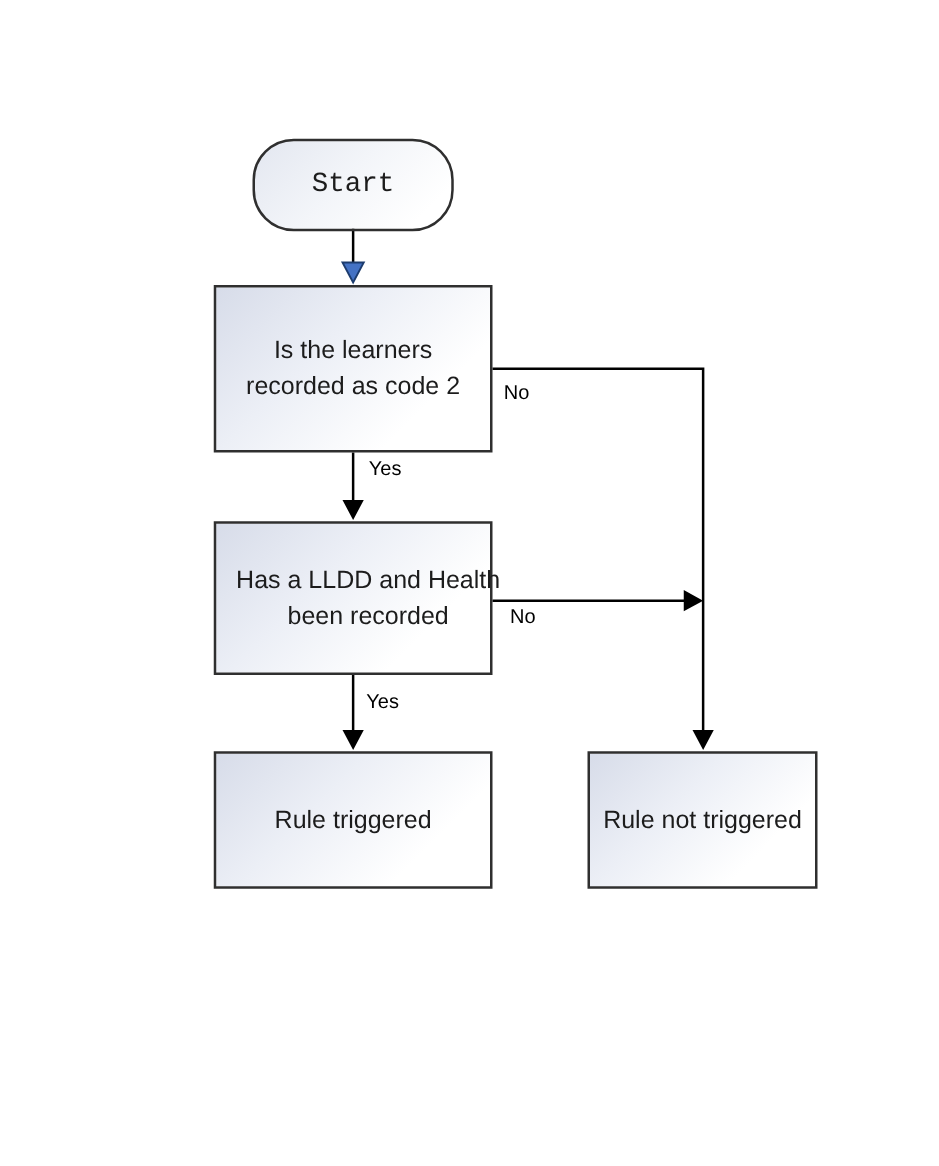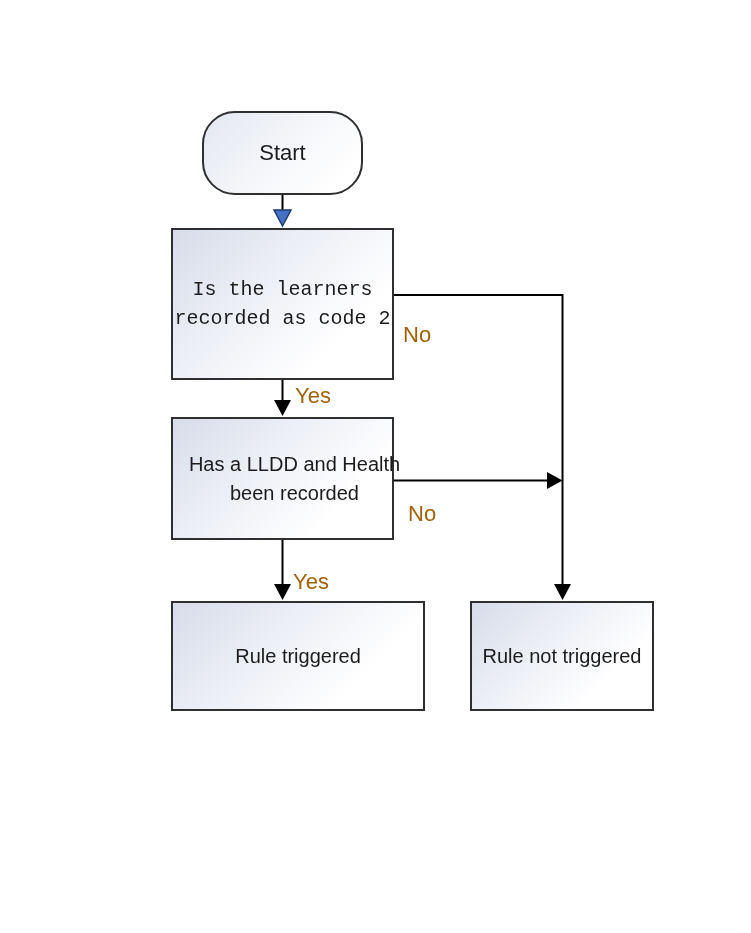--- a/index.html
+++ b/index.html
@@ -39,25 +39,24 @@
   }
   .node.start {
     border-radius: 33px;
     font-size: 22px;
     line-height: 26px;
     background: linear-gradient(135deg, #e3e7f0 0%, #f3f5f9 45%, #ffffff 85%);
   }
   .node .line { white-space: nowrap; }
   .edge-label {
     position: absolute;
-    font-size: 22px;
+    font-size: 16px;
     line-height: 24px;
-    color: #a16207;
+    color: #000000;
     white-space: nowrap;
-    margin-top: 20px;
   }
 </style>
 </head>
 <body>
 
 <div class="canvas">
 
   <svg class="connector-layer" width="751" height="933" viewBox="0 0 751 933" xmlns="http://www.w3.org/2000/svg">
 
     <path d="M282.5 176 V 211" stroke="#000000" stroke-width="2" fill="none"></path>
@@ -69,35 +68,35 @@
     <path d="M394 295 H 562.5 V 585" stroke="#000000" stroke-width="2" fill="none"></path>
     <polygon points="554,584 571,584 562.5,600" fill="#000000"></polygon>
 
     <path d="M394 480.5 H 548" stroke="#000000" stroke-width="2" fill="none"></path>
     <polygon points="547,472 547,489 562.5,480.5" fill="#000000"></polygon>
 
     <path d="M282.5 540 V 585" stroke="#000000" stroke-width="2" fill="none"></path>
     <polygon points="274,584 291,584 282.5,600" fill="#000000"></polygon>
   </svg>
 
-  <div class="node start" style="left:202px; top:111px; width:161px; height:84px;">
+  <div class="node start" style="left:202px; top:111px; width:161px; height:74px;font-family:Liberation Mono, monospace;">
     <span class="line">Start</span>
   </div>
 
-  <div class="node" style="left:171px; top:228px; width:223px; height:152px;font-family:Liberation Mono, monospace;">
+  <div class="node" style="left:171px; top:228px; width:223px; height:134px;">
     <span class="line">Is the learners</span>
     <span class="line">recorded as code 2</span>
   </div>
 
   <div class="node" style="left:171px; top:417px; width:223px; height:123px;padding-left:24px;">
     <span class="line">Has a LLDD and Health</span>
     <span class="line">been recorded</span>
   </div>
 
-  <div class="node" style="left:171px; top:601px; width:254px; height:110px;">
+  <div class="node" style="left:171px; top:601px; width:223px; height:110px;">
     <span class="line">Rule triggered</span>
   </div>
 
   <div class="node" style="left:470px; top:601px; width:184px; height:110px;justify-content:center;">
     <span class="line">Rule not triggered</span>
   </div>
 
   <div class="edge-label" style="left:403px; top:303px;">No</div>
 
   <div class="edge-label" style="left:295px; top:364px;">Yes</div>

